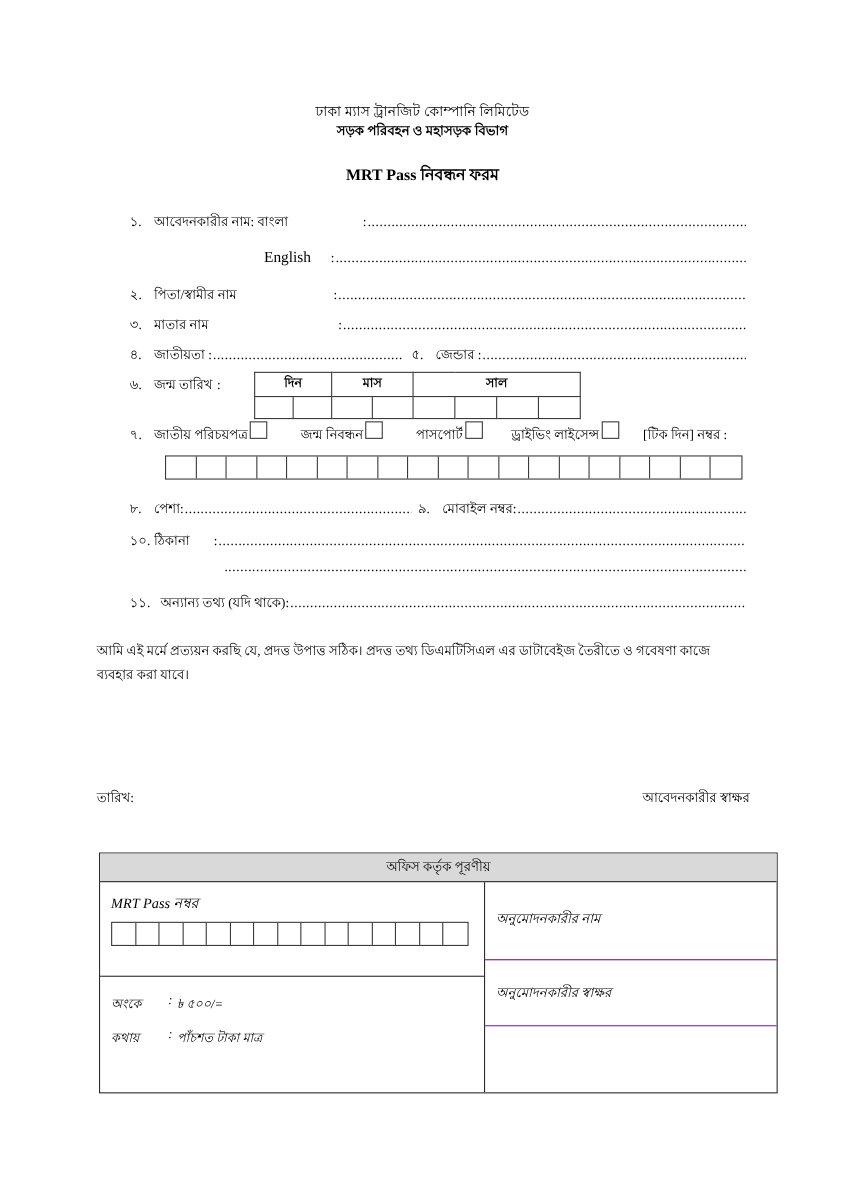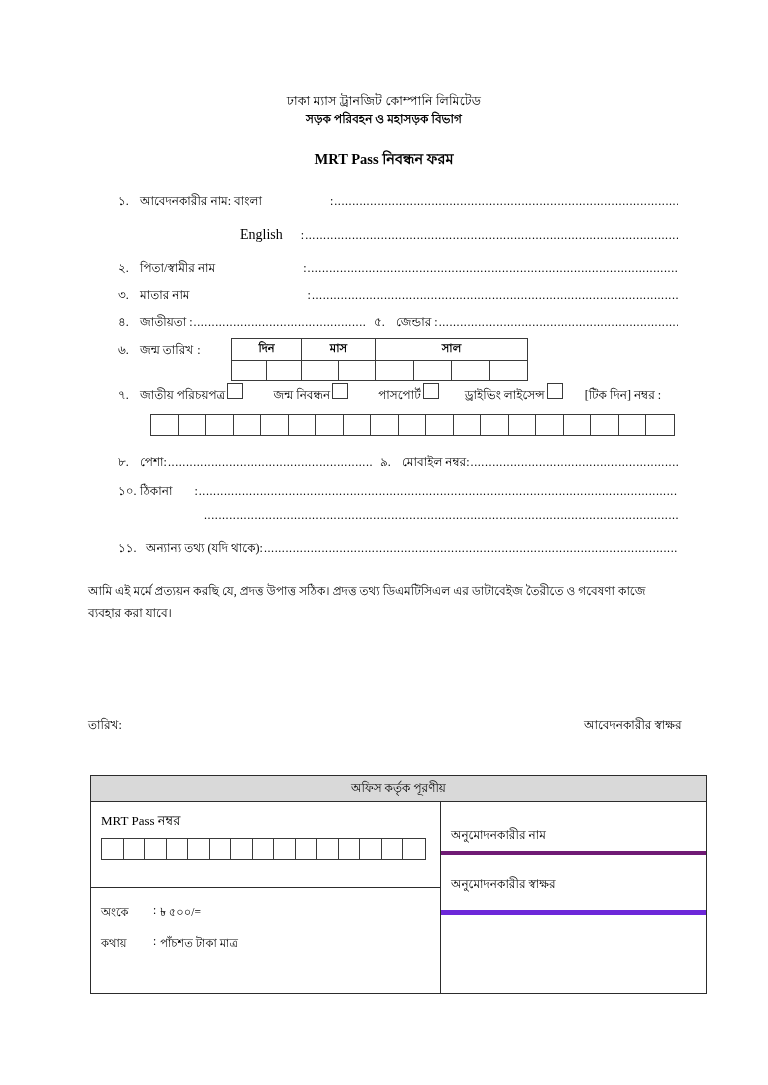--- a/index.html
+++ b/index.html
@@ -168,34 +168,35 @@
     flex: 1 1 auto;
     box-sizing: border-box;
     display: flex;
     flex-direction: column;
   }
   .ocell {
     box-sizing: border-box;
     padding: 9px 10px 16px 10px;
     font-size: 12px;
     position: relative;
+    font-style: italic;
   }
   .oc-left .ocell.top {
     height: 86px;
     border-bottom: 1px solid #2c2c2c;
   }
   .oc-left .ocell.bot { height: 105px; }
   .oc-right .ocell.r1 {
-    height: 53px;
-    border-bottom: 4px solid #701a75;
+    height: 71px;
+    border-bottom: 1px solid #701a75;
     padding-top: 24px;
   }
   .oc-right .ocell.r2 {
     height: 60px;
-    border-bottom: 5px solid #6d28d9;
+    border-bottom: 1px solid #6d28d9;
     padding-top: 20px;
   }
   .oc-right .ocell.r3 {
     height: 60px;
     padding-top: 18px;
   }
   .mrt-title {
     font-family: "Liberation Serif", serif;
     font-size: 13px;
   }

